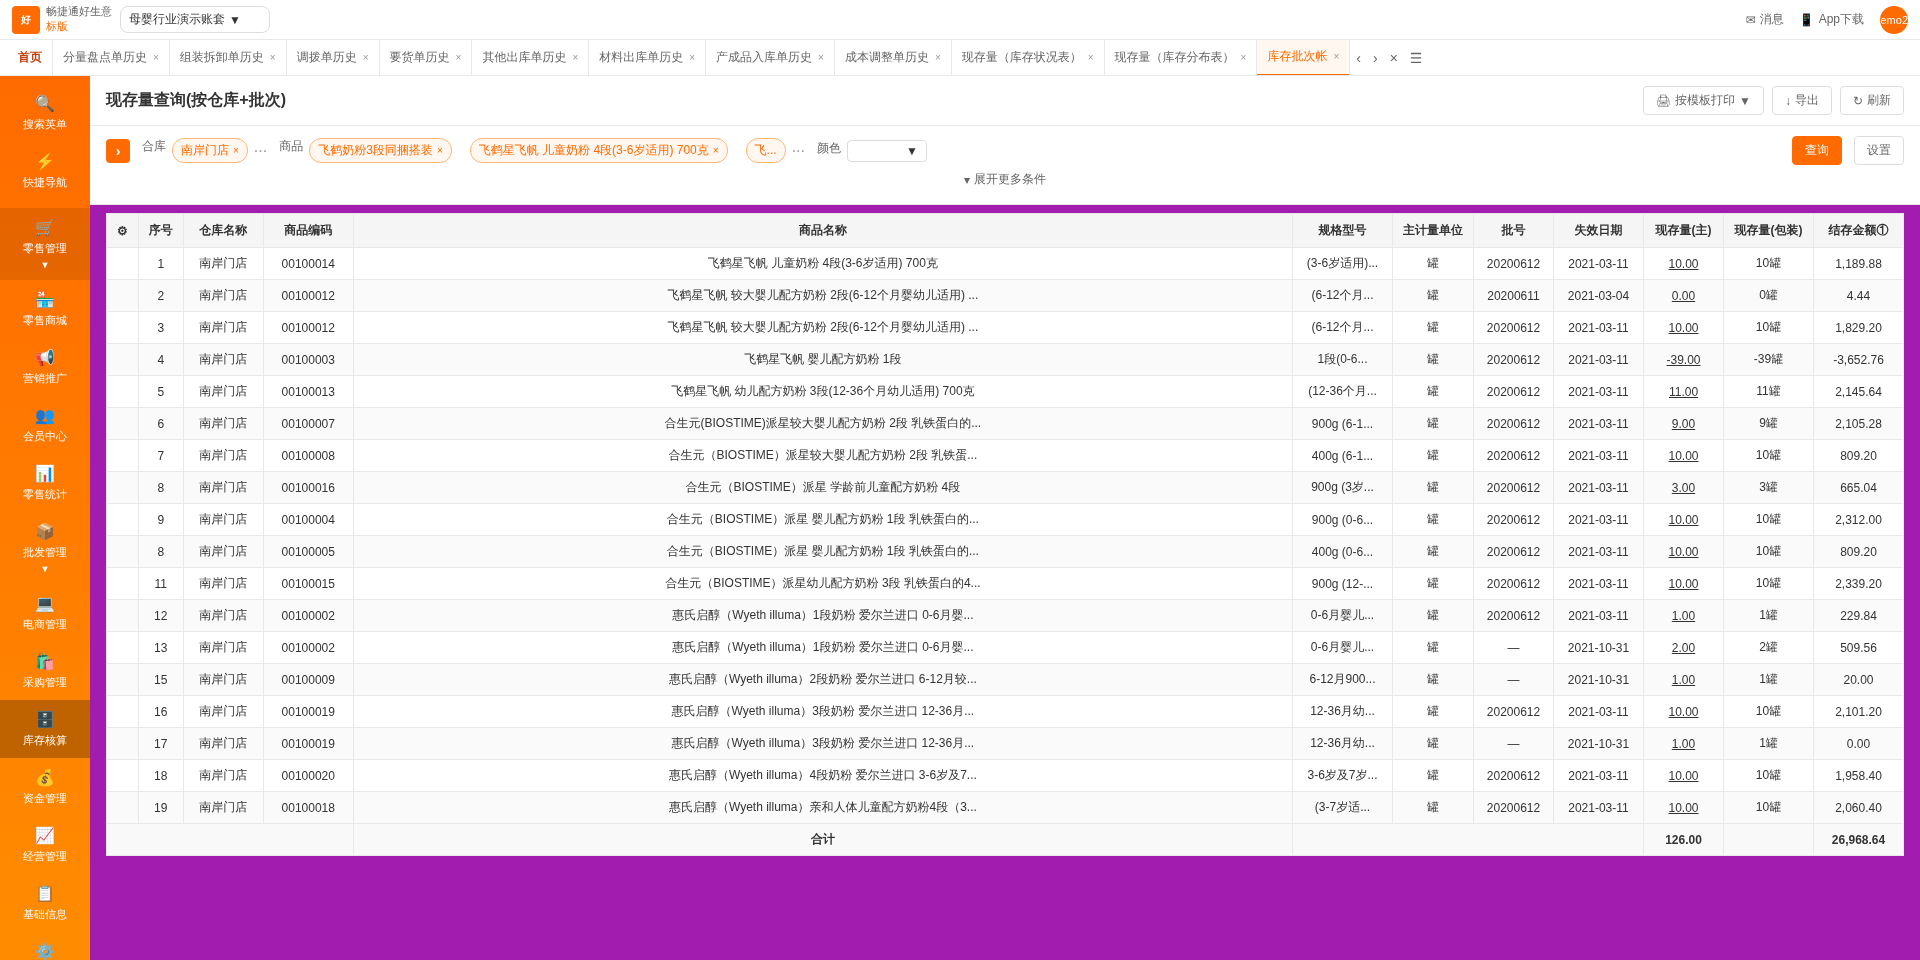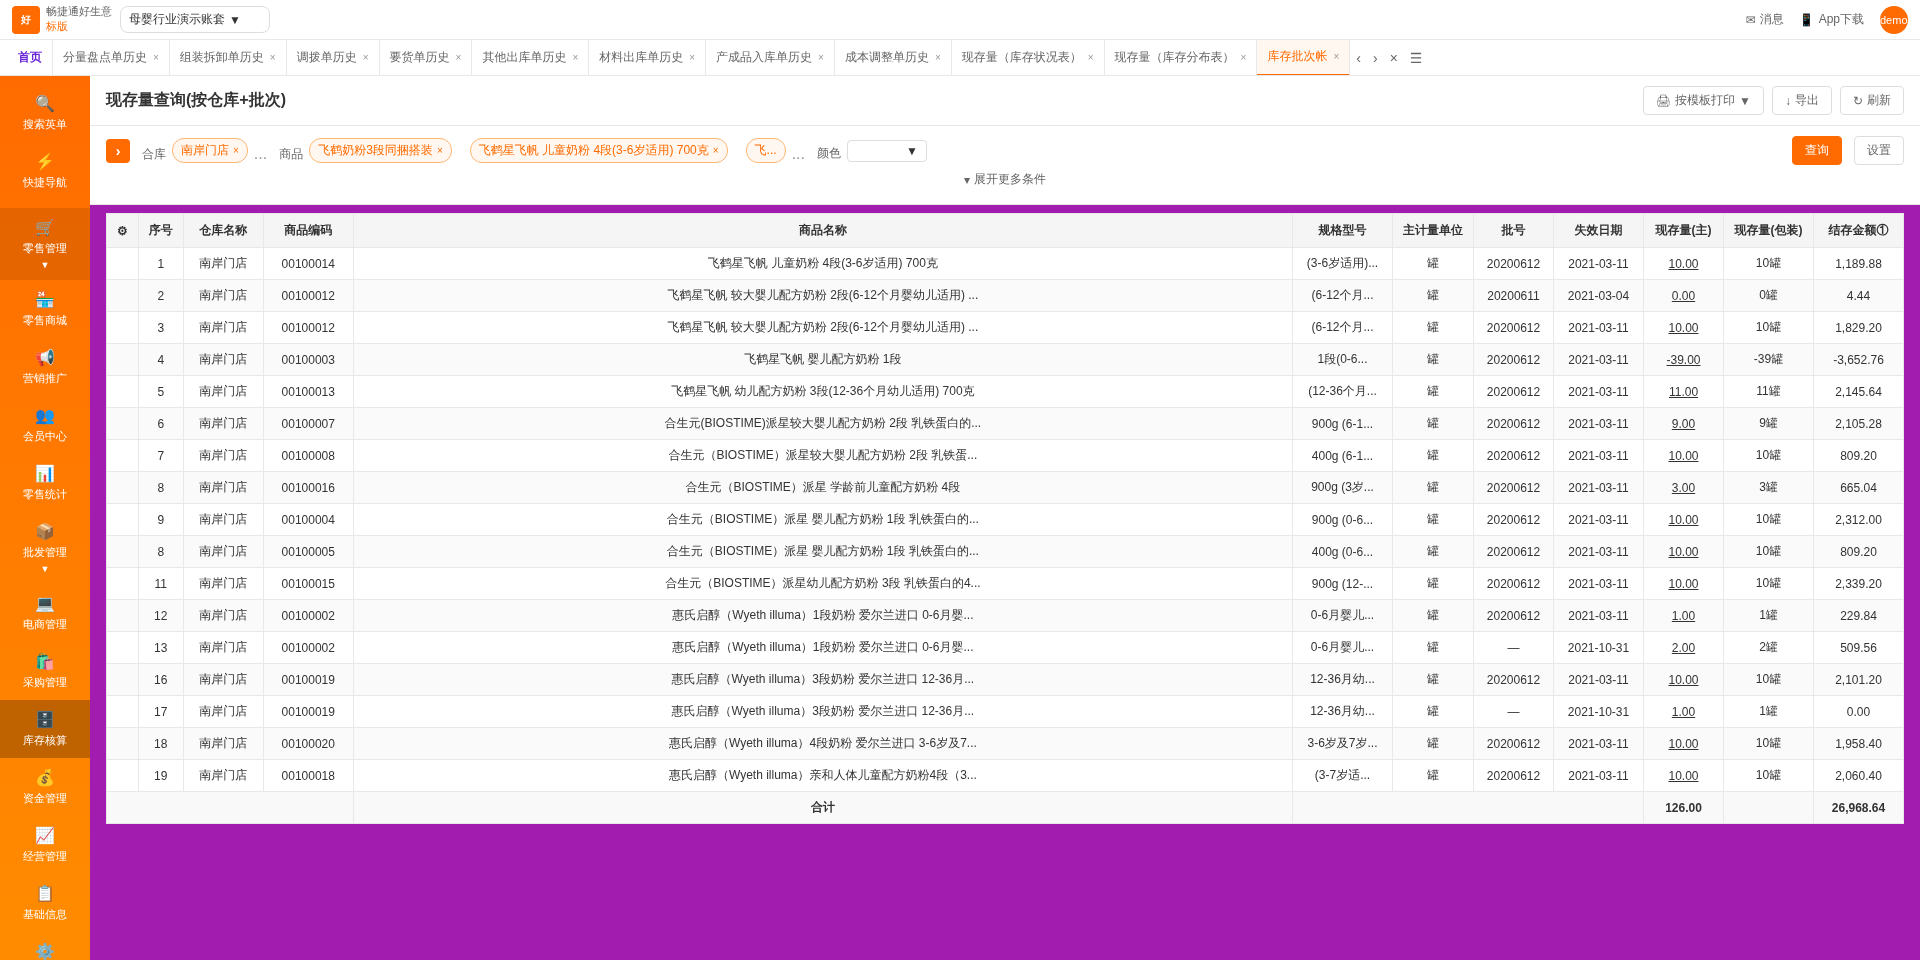--- a/index.html
+++ b/index.html
@@ -8,27 +8,27 @@
     
     .top-header { height: 40px; background: #fff; display: flex; align-items: center; padding: 0 12px; border-bottom: 1px solid #e8e8e8; justify-content: space-between; }
     .top-header-left { display: flex; align-items: center; gap: 8px; }
     .logo-area { display: flex; align-items: center; gap: 6px; }
     .logo-icon { width: 28px; height: 28px; background: #ff6b00; border-radius: 4px; display: flex; align-items: center; justify-content: center; color: white; font-size: 10px; font-weight: bold; }
     .logo-text { font-size: 11px; color: #666; line-height: 1.2; }
     .logo-label { font-size: 11px; color: #ff6b00; }
     .store-selector { display: flex; align-items: center; gap: 4px; padding: 4px 8px; border: 1px solid #ddd; border-radius: 8px; cursor: pointer; font-size: 12px; color: #333; min-width: 150px; }
     .top-header-right { display: flex; align-items: center; gap: 16px; }
     .header-action { display: flex; align-items: center; gap: 4px; color: #666; cursor: pointer; font-size: 12px; }
-    .user-avatar { width: 28px; height: 28px; background: #ff6b00; border-radius: 50%; display: flex; align-items: center; justify-content: flex-start; color: white; font-size: 11px; }
+    .user-avatar { width: 28px; height: 28px; background: #ff6b00; border-radius: 50%; display: flex; align-items: center; justify-content: flex-end; color: white; font-size: 11px; }
 
     
     .tab-bar { height: 36px; background: #fff; display: flex; align-items: center; padding: 0 8px; border-bottom: 1px solid #e8e8e8; overflow: hidden; }
     .tab-item { display: flex; align-items: center; gap: 4px; padding: 0 10px; height: 36px; cursor: pointer; font-size: 12px; color: #666; border-right: 1px solid #e8e8e8; white-space: nowrap; flex-shrink: 0; }
     .tab-item.active { color: #ff6b00; border-bottom: 2px solid #ff6b00; background: #fff7f0; }
-    .tab-item.home { color: #6d28d9; font-weight: bold; justify-content: flex-end; }
+    .tab-item.home { color: #c2410c; font-weight: bold; justify-content: flex-end; }
     .tab-close { color: #999; font-size: 10px; cursor: pointer; margin-left: 2px; }
     .tab-nav-btn { padding: 4px 6px; cursor: pointer; color: #666; font-size: 14px; }
 
     
     .main-layout { display: flex; flex: 1; overflow: hidden; }
 
     
     .sidebar { width: 90px; background: linear-gradient(180deg, #ff6b00 0%, #ff8c00 100%); display: flex; flex-direction: column; align-items: center; padding-top: 8px; flex-shrink: 0; }
     .sidebar-item { display: flex; flex-direction: column; align-items: center; padding: 10px 4px; cursor: pointer; color: white; font-size: 11px; gap: 4px; width: 100%; text-align: center; }
     .sidebar-item.active { background: rgba(0,0,0,0.2); }
@@ -42,21 +42,21 @@
     .page-header { background: #fff; padding: 10px 16px; display: flex; align-items: center; justify-content: space-between; border-bottom: 1px solid #e8e8e8; }
     .page-title { font-size: 16px; font-weight: bold; color: #333; }
     .page-actions { display: flex; align-items: center; gap: 8px; }
     .btn { padding: 5px 12px; border-radius: 4px; cursor: pointer; font-size: 12px; display: flex; align-items: center; gap: 4px; border: 1px solid #ddd; background: #fff; color: #666; }
     .btn-primary { background: #ff6b00; color: white; border: 1px solid #ff6b00; }
     .btn-outline { border: 1px solid #ddd; background: #fff; color: #666; }
 
     
     .filter-area { background: #fff; padding: 10px 16px; border-bottom: 1px solid #e8e8e8; }
     .filter-row { display: flex; align-items: center; gap: 12px; flex-wrap: wrap; }
-    .filter-item { display: flex; align-items: flex-end; gap: 6px; }
+    .filter-item { display: flex; align-items: flex-start; gap: 6px; }
     .filter-label { color: #666; font-size: 12px; white-space: nowrap; }
     .filter-tag { display: flex; align-items: center; gap: 4px; background: #fff7f0; border: 1px solid #ffb673; color: #ff6b00; padding: 3px 8px; border-radius: 12px; font-size: 12px; cursor: pointer; }
     .filter-tag-close { color: #ff6b00; font-size: 10px; cursor: pointer; }
     .filter-product-tags { display: flex; align-items: center; gap: 18px; flex-wrap: wrap; }
     .filter-dots { color: #999; cursor: pointer; font-size: 16px; }
     .expand-more { display: flex; align-items: center; gap: 4px; color: #666; cursor: pointer; font-size: 12px; justify-content: center; padding: 6px; }
 
     
     .table-container { flex: 1; overflow: auto; padding: 0 16px 16px; }
     .data-table { width: 100%; border-collapse: collapse; background: #fff; margin-top: 8px; }
@@ -505,20 +505,34 @@
     <td>0-6月婴儿...</td>
     <td>罐</td>
     <td>—</td>
     <td>2021-10-31</td>
     <td class="td-link">2.00</td>
     <td class="">2罐</td>
     <td class="">509.56</td>
   </tr>
             <tr>
     <td></td>
+    <td>15</td>
+    <td>南岸门店</td>
+    <td>00100009</td>
+    <td class="td-left">惠氏启醇（Wyeth illuma）2段奶粉 爱尔兰进口 6-12月较...</td>
+    <td>6-12月900...</td>
+    <td>罐</td>
+    <td>—</td>
+    <td>2021-10-31</td>
+    <td class="td-link">1.00</td>
+    <td class="">1罐</td>
+    <td class="">20.00</td>
+  </tr>
+            <tr>
+    <td></td>
     <td>16</td>
     <td>南岸门店</td>
     <td>00100019</td>
     <td class="td-left">惠氏启醇（Wyeth illuma）3段奶粉 爱尔兰进口 12-36月...</td>
     <td>12-36月幼...</td>
     <td>罐</td>
     <td>20200612</td>
     <td>2021-03-11</td>
     <td class="td-link">10.00</td>
     <td class="">10罐</td>

